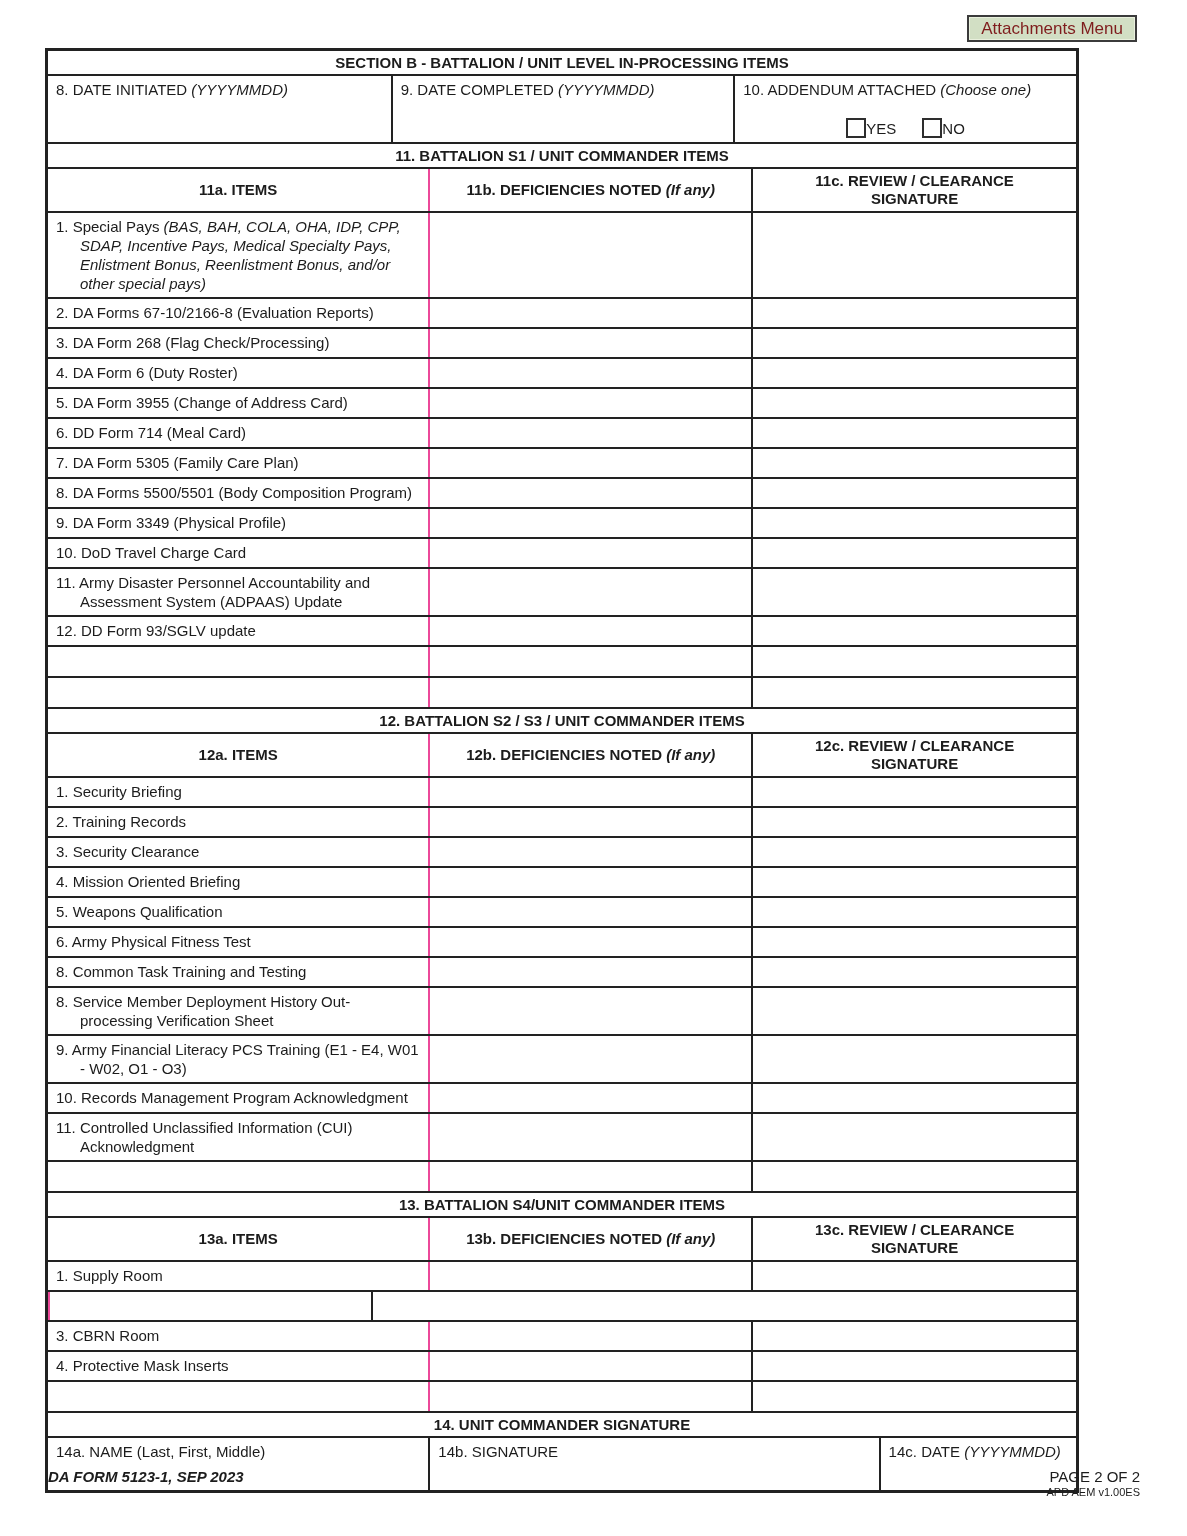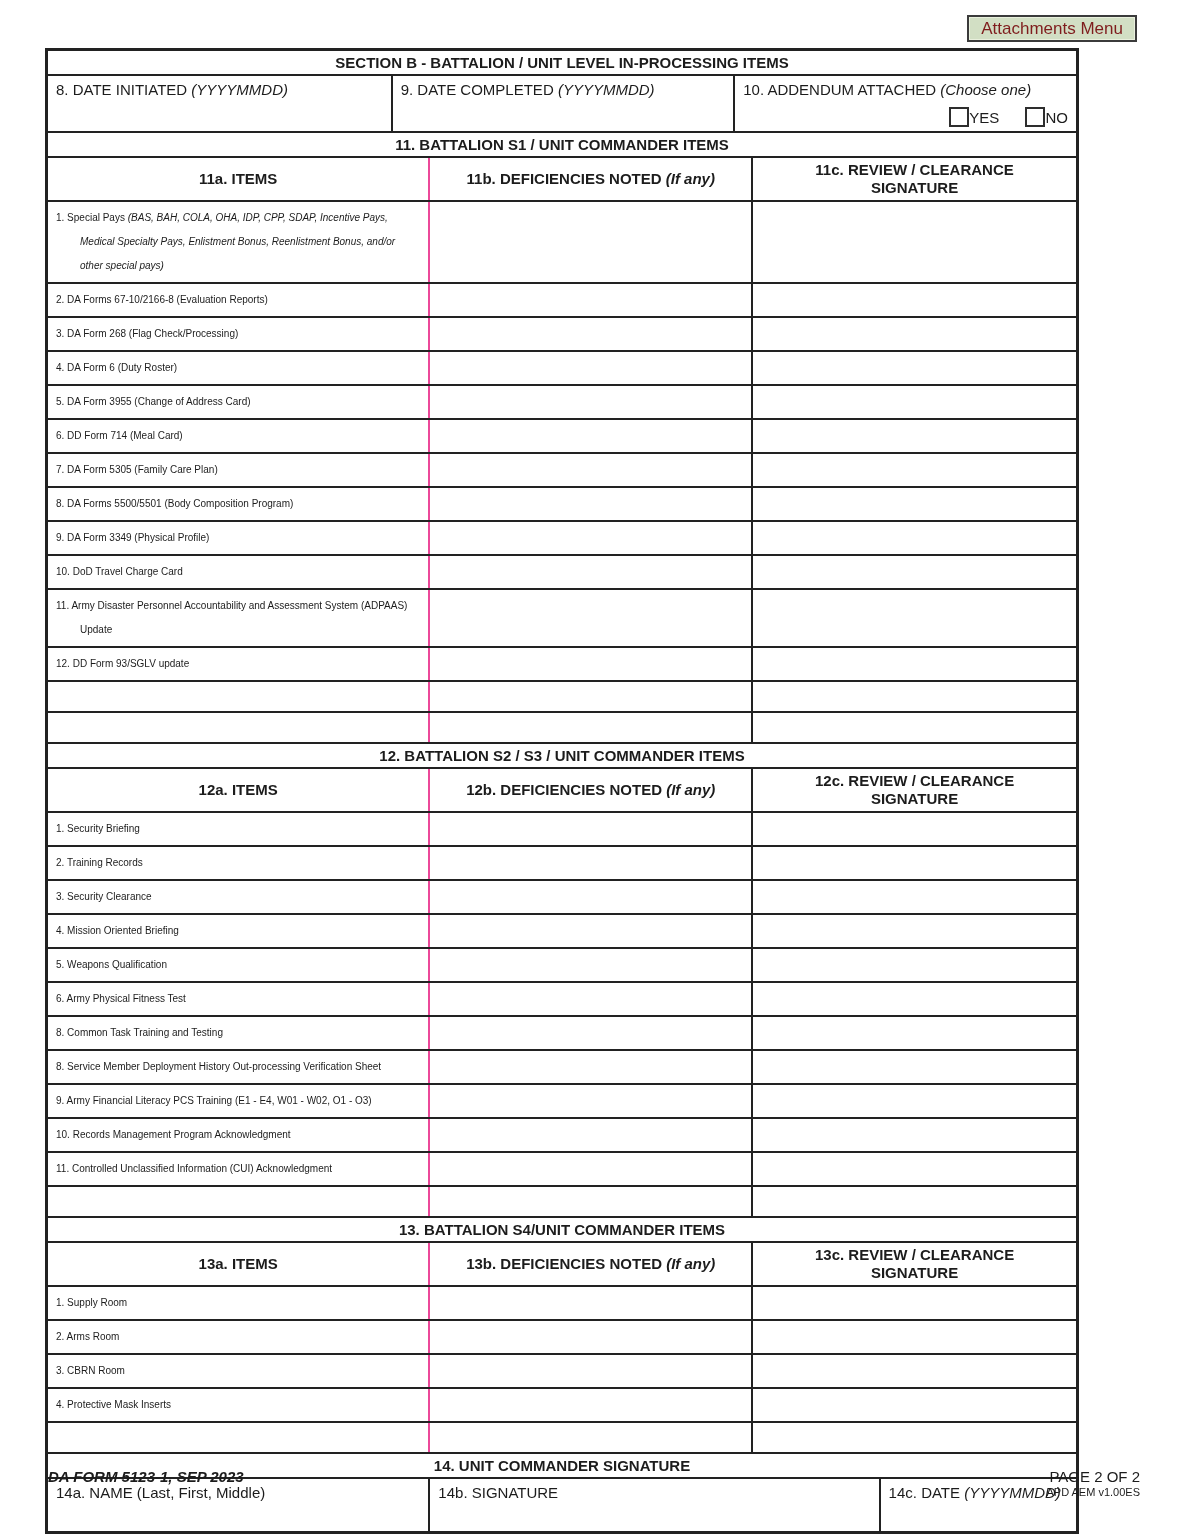--- a/index.html
+++ b/index.html
@@ -30,29 +30,29 @@
   .c3 { flex:1; border-left:2px solid #222222; }
 
   .head-row .cell {
     display:flex; align-items:center; justify-content:center; text-align:center;
     font-weight:bold; font-size:15px; min-height:41px; line-height:18px; padding:3px 10px;
   }
   .head-row .c3 .hwrap { max-width:225px; }
 
   .item-row { min-height:30px; }
   .empty-row { min-height:31px; }
-  .item-text { font-size:10px; line-height:24px; padding-left:24px; text-indent:-24px; }
+  .item-text { font-size:15px; line-height:19px; padding-left:24px; text-indent:-24px; }
   .fill-cell { min-height:22px; }
 
   .dates-row { min-height:53px; }
   .dates-row .dc { width:33.33%; padding:4px 8px; display:flex; flex-direction:column; }
   .dates-row .dc + .dc { border-left:2px solid #222222; }
   .field-label { font-size:15px; line-height:19px; }
   .fill-area { flex:1; }
-  .checkbox-line { display:flex; justify-content:flex-end; align-items:center; gap:0; margin-top:8px; }
+  .checkbox-line { display:flex; justify-content:center; align-items:center; gap:0; margin-top:19px; }
   .checkbox { width:20px; height:20px; border:2px solid #2e2e2e; background:#ffffff; display:inline-block; }
   .cb-label { font-size:15px; margin-right:26px; }
   .cb-label:last-child { margin-right:0; }
 
   .sig-row { min-height:54px; }
   .sig-row .sc { padding:4px 8px; display:flex; flex-direction:row; }
   .sc-a { width:37%; }
   .sc-b { width:43.8%; border-left:2px solid #222222; }
   .sc-c { flex:1; border-left:2px solid #222222; }
 
@@ -325,23 +325,20 @@
             </div>
           </div>
           <div class="row item-row">
             <div class="cell c1">
               <div class="item-text">1. Supply Room</div>
             </div>
             <div class="cell c2 fill-cell"></div>
             <div class="cell c3 fill-cell"></div>
           </div>
           <div class="row item-row">
-            <div class="cell c1">
-              <div class="item-text">2. Arms Room</div>
-            </div>
             <div class="cell c2 fill-cell"></div>
             <div class="cell c3 fill-cell"></div>
           </div>
           <div class="row item-row">
             <div class="cell c1">
               <div class="item-text">3. CBRN Room</div>
             </div>
             <div class="cell c2 fill-cell"></div>
             <div class="cell c3 fill-cell"></div>
           </div>

